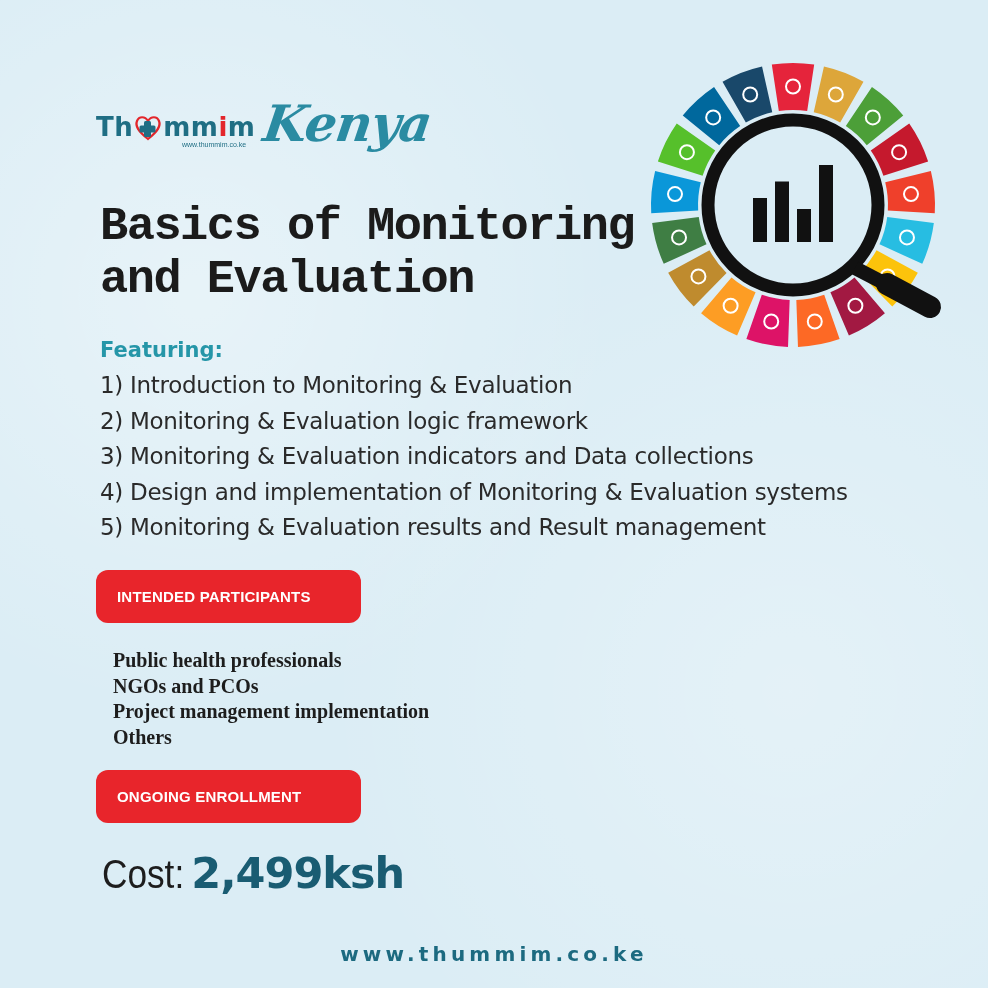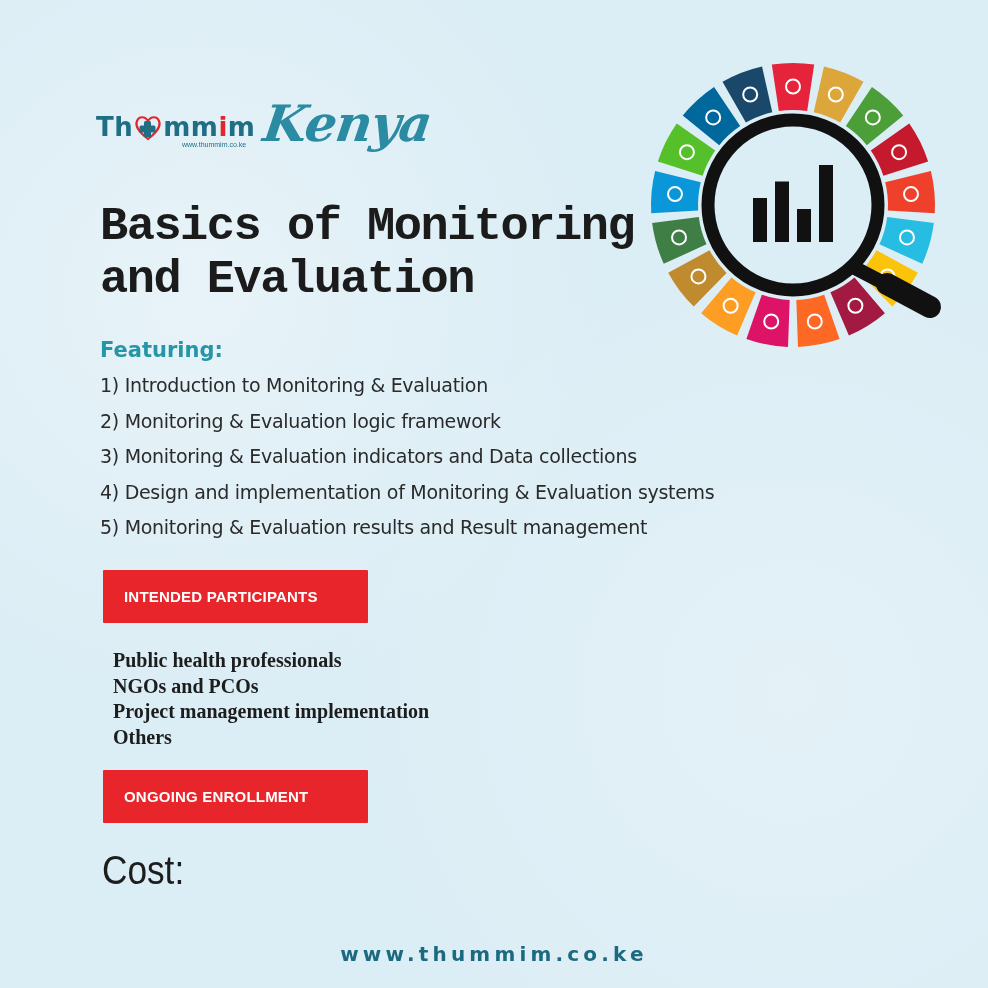--- a/index.html
+++ b/index.html
@@ -44,26 +44,26 @@
   }
   .featuring-label {
     position: absolute; left: 100px; top: 338px;
     font-family: "DejaVu Sans", sans-serif; font-weight: bold;
     font-size: 21px; color: #2596a8;
   }
   .features {
     position: absolute; left: 100px; top: 368px; list-style: none;
   }
   .features li {
-    font-family: "DejaVu Sans", sans-serif; font-size: 19px; line-height: 35.5px;
+    font-family: "DejaVu Sans", sans-serif; font-size: 23px; line-height: 35.5px;
     color: #2a2a2a; letter-spacing: -0.3px; white-space: nowrap;
   }
   .badge {
-    position: absolute; left: 103px; width: 265px; height: 53px;
-    background: #e8252b; border-radius: 1px;
+    position: absolute; left: 96px; width: 265px; height: 53px;
+    background: #e8252b; border-radius: 12px;
     color: #fff; font-weight: bold; font-size: 15px;
     font-family: "Liberation Sans", sans-serif;
     display: flex; align-items: center; padding-left: 21px;
     letter-spacing: 0.2px;
   }
   .badge-participants { top: 570px; }
   .badge-enrollment { top: 770px; }
   .participants {
     position: absolute; left: 113px; top: 648px; list-style: none;
   }
@@ -182,15 +182,16 @@
   <li>Public health professionals</li>
   <li>NGOs and PCOs</li>
   <li>Project management implementation</li>
   <li>Others</li>
 </ul>
 
 <div class="badge badge-enrollment">ONGOING ENROLLMENT</div>
 
 <div class="cost">
   <span class="cost-label">Cost:</span>
+  <span class="cost-value">2,499ksh</span>
 </div>
 
 <div class="website">www.thummim.co.ke</div>
 
 </body></html>

